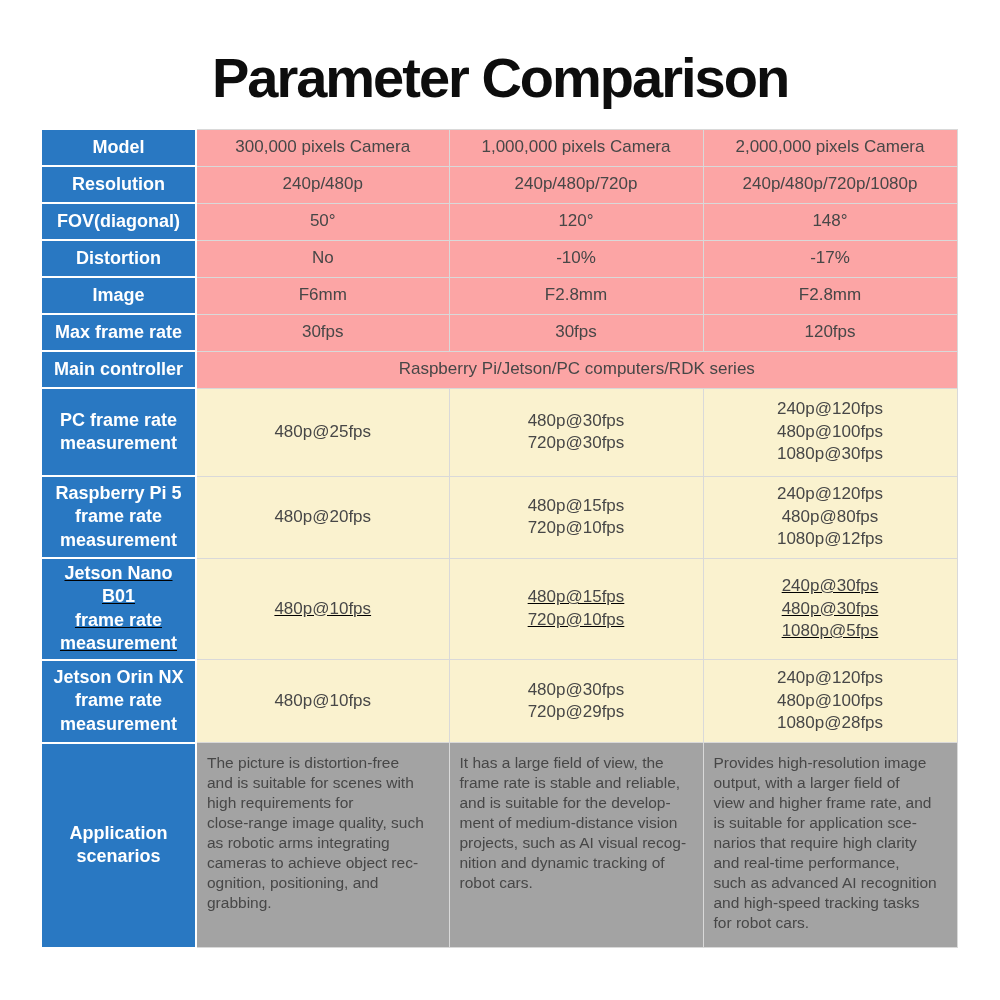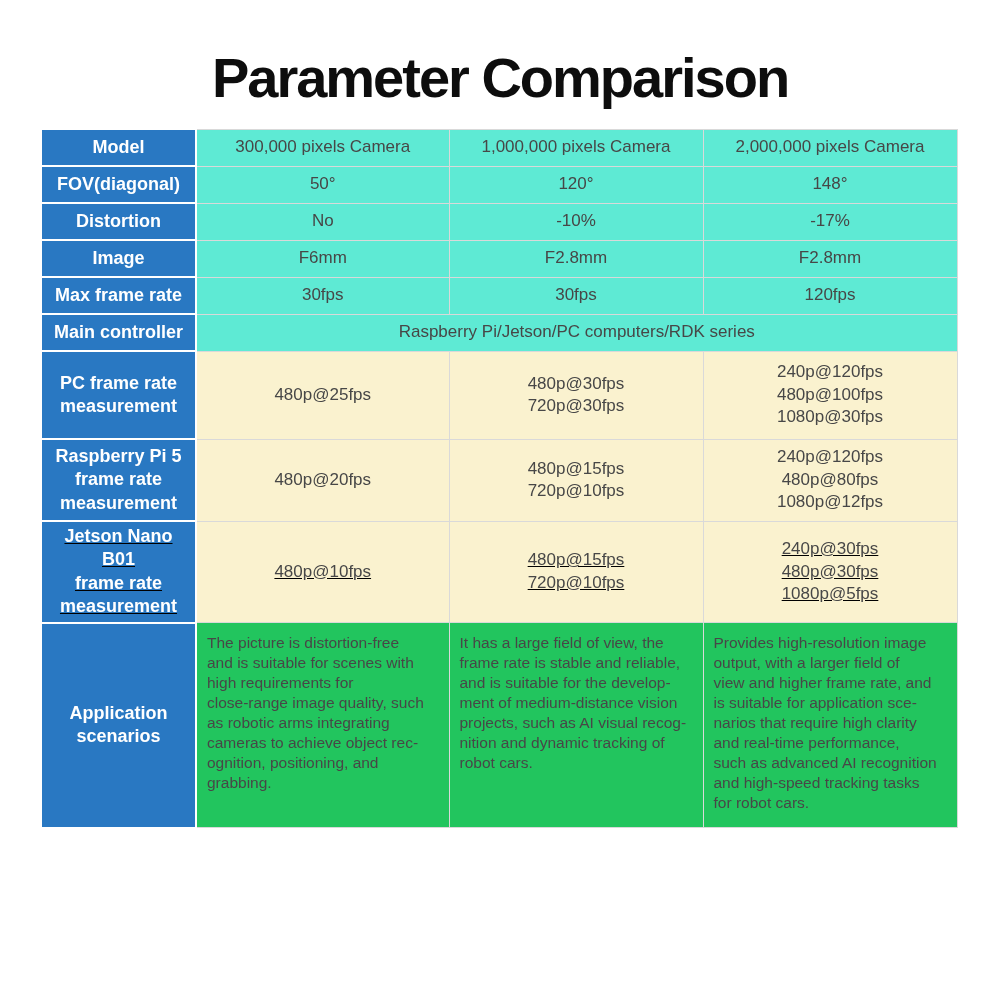--- a/index.html
+++ b/index.html
@@ -44,42 +44,42 @@
     font-size: 18px;
     font-weight: bold;
     text-align: center;
     vertical-align: middle;
     border: 2px solid #ffffff;
     padding: 3px 6px;
     white-space: pre-line;
     line-height: 1.3;
   }
   td.cell {
-    background: #5eead4;
+    background: #fca5a5;
     color: #474747;
     font-size: 17px;
     text-align: center;
     vertical-align: middle;
     border: 1px solid #D9D9D9;
     padding: 3px 8px;
     white-space: pre-line;
     line-height: 1.32;
   }
   tr.simple { height: 37px; }
   tr.r-pc td.cell { background: #FAF2CF; }
   tr.r-rpi td.cell { background: #FAF2CF; }
   tr.r-nano td.cell { background: #FAF2CF; }
   tr.r-orin td.cell { background: #FAF2CF; }
   tr.r-pc { height: 88px; }
   tr.r-rpi { height: 82px; }
   tr.r-nano { height: 82px; text-decoration: underline; }
   tr.r-orin { height: 83px; }
   tr.r-app { height: 205px; }
   tr.r-app td.cell {
-    background: #22c55e;
+    background: #a3a3a3;
     text-align: left;
     vertical-align: top;
     font-size: 15.5px;
     line-height: 1.29;
     padding: 10px 10px;
   }
 </style>
 </head>
 <body>
 
@@ -95,20 +95,26 @@
       <col class="c-data3">
     </colgroup>
     <tbody>
       <tr class="simple">
         <th class="rowlabel">Model</th>
         <td class="cell">300,000 pixels Camera</td>
         <td class="cell">1,000,000 pixels Camera</td>
         <td class="cell">2,000,000 pixels Camera</td>
       </tr>
       <tr class="simple">
+        <th class="rowlabel">Resolution</th>
+        <td class="cell">240p/480p</td>
+        <td class="cell">240p/480p/720p</td>
+        <td class="cell">240p/480p/720p/1080p</td>
+      </tr>
+      <tr class="simple">
         <th class="rowlabel">FOV(diagonal)</th>
         <td class="cell">50°</td>
         <td class="cell">120°</td>
         <td class="cell">148°</td>
       </tr>
       <tr class="simple">
         <th class="rowlabel">Distortion</th>
         <td class="cell">No</td>
         <td class="cell">-10%</td>
         <td class="cell">-17%</td>
@@ -153,20 +159,31 @@
       <tr class="r-nano">
         <th class="rowlabel">Jetson Nano B01
 frame rate
 measurement</th>
         <td class="cell">480p@10fps</td>
         <td class="cell">480p@15fps
 720p@10fps</td>
         <td class="cell">240p@30fps
 480p@30fps
 1080p@5fps</td>
+      </tr>
+      <tr class="r-orin">
+        <th class="rowlabel">Jetson Orin NX
+frame rate
+measurement</th>
+        <td class="cell">480p@10fps</td>
+        <td class="cell">480p@30fps
+720p@29fps</td>
+        <td class="cell">240p@120fps
+480p@100fps
+1080p@28fps</td>
       </tr>
       <tr class="r-app">
         <th class="rowlabel">Application
 scenarios</th>
         <td class="cell">The picture is distortion-free
 and is suitable for scenes with
 high requirements for
 close-range image quality, such
 as robotic arms integrating
 cameras to achieve object rec-

